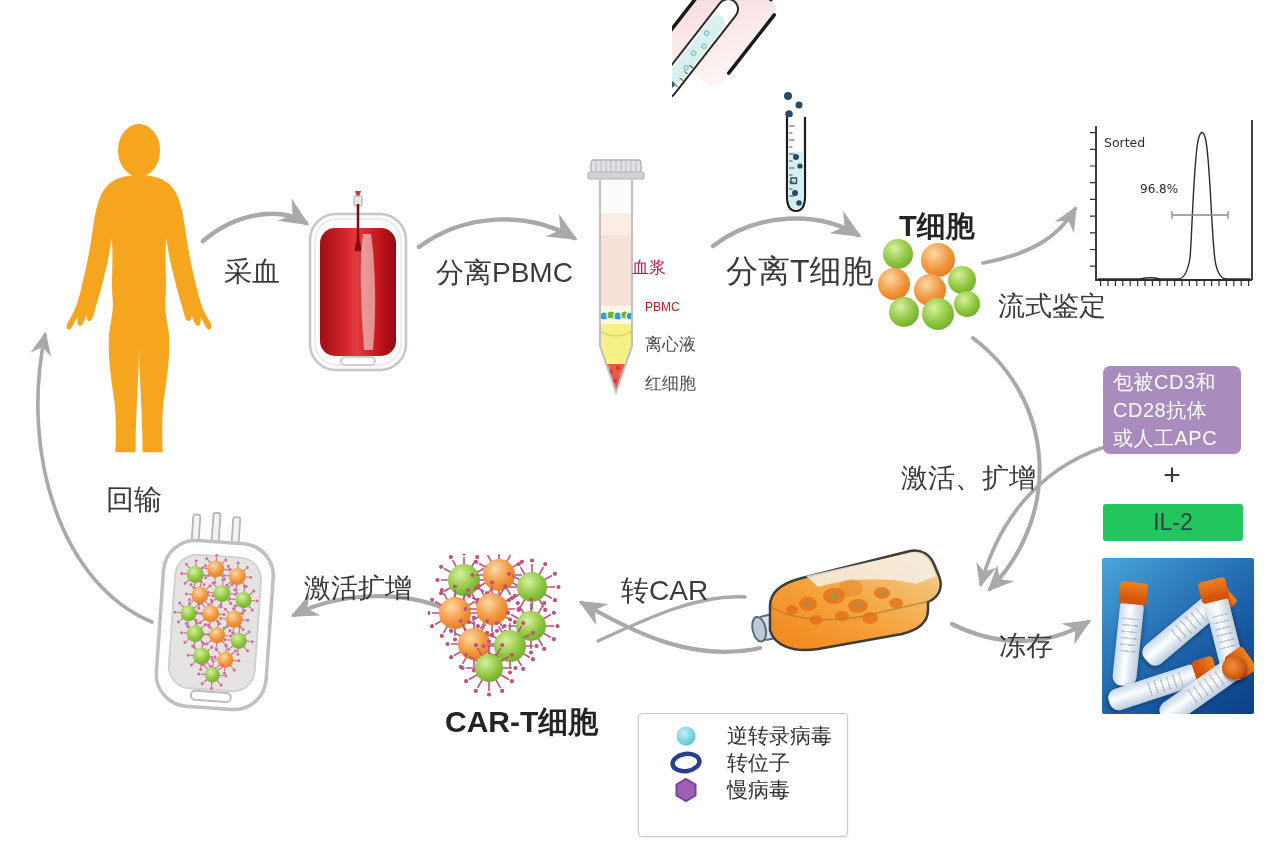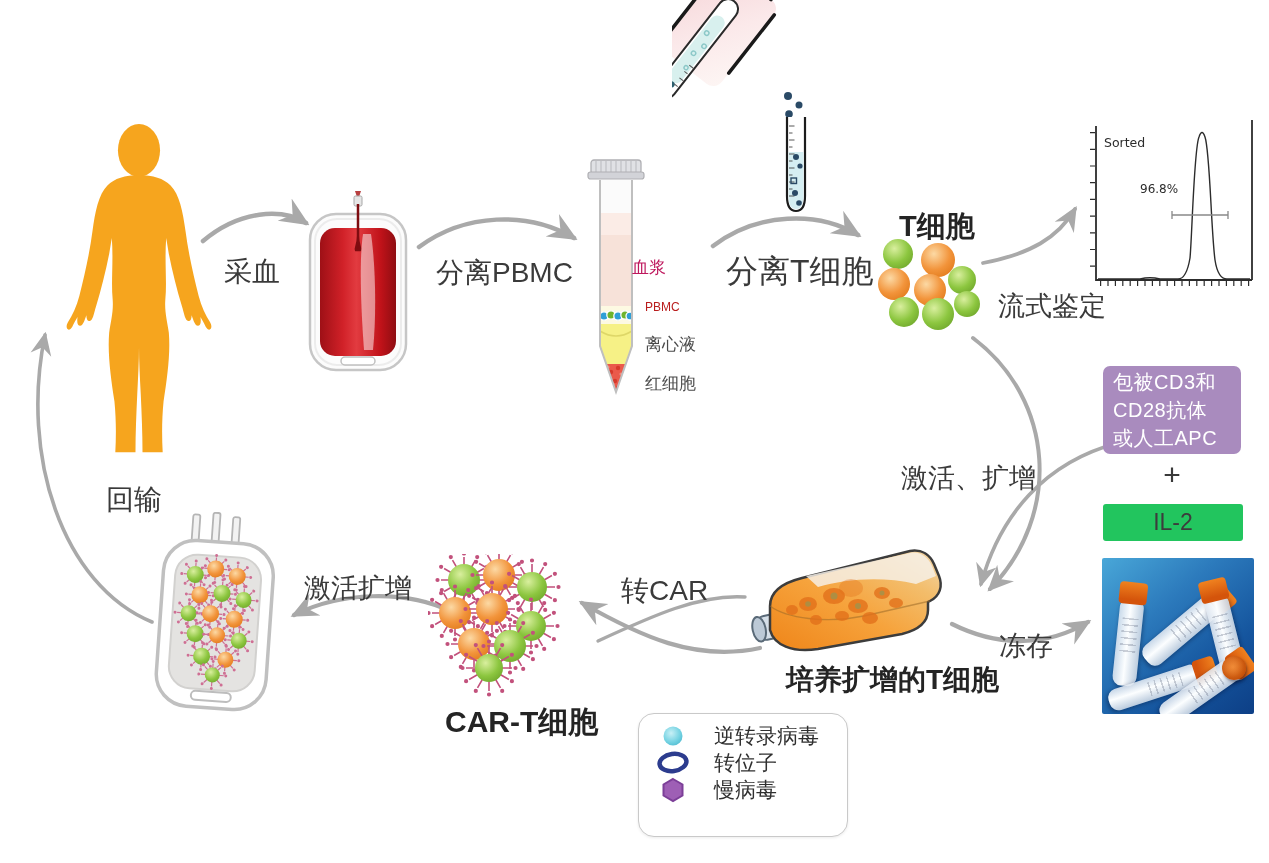--- a/index.html
+++ b/index.html
@@ -14,22 +14,22 @@
           border-radius:7px;color:#fff;font-size:20px;line-height:28px;font-weight:500;
           display:flex;flex-direction:column;justify-content:center;padding-left:10px;
           box-sizing:border-box;letter-spacing:.5px;z-index:3;}
   .plus{position:absolute;left:1103px;top:458px;width:138px;text-align:center;font-size:30px;
         color:#3a3a3a;font-weight:500;z-index:3;}
   .il2-box{position:absolute;left:1103px;top:504px;width:140px;height:37px;background:#22c55e;
            border-radius:3px;color:#3c3c3c;font-size:23px;font-weight:500;display:flex;
            align-items:center;justify-content:center;z-index:3;}
   
   .legend{position:absolute;left:638px;top:713px;width:210px;height:124px;background:#fff;
-          border:1.5px solid #c9c9c9;border-radius:16px;box-shadow:0 1px 3px rgba(0,0,0,.08);
-          box-sizing:border-box;padding:8px 0 0 3px;z-index:3;}
+          border:1.5px solid #c9c9c9;border-radius:4px;box-shadow:0 1px 3px rgba(0,0,0,.08);
+          box-sizing:border-box;padding:8px 0 0 16px;z-index:3;}
   .legend-row{display:flex;align-items:center;height:27px;}
   .legend-icon{width:62px;display:flex;justify-content:center;flex:none;}
   .legend-label{font-size:21px;color:#2f2f2f;margin-left:10px;font-weight:500;}
   
   .cryo{position:absolute;left:1102px;top:558px;width:152px;height:156px;border-radius:2px;
         background:linear-gradient(140deg,#49a7d8 0%,#2c7abc 35%,#15559e 70%,#0d3f86 100%);
         overflow:hidden;z-index:2;}
   .vial{position:absolute;width:24px;height:84px;border-radius:5px 5px 9px 9px;
         background:linear-gradient(90deg,rgba(222,230,240,.88),#fcfeff 45%,rgba(200,212,226,.92));
         box-shadow:1px 2px 4px rgba(0,10,40,.4);}
@@ -68,21 +68,20 @@
     </g>
   </svg>
 
   <div class="lbl" style="left:224px;top:253px;font-size:28px;">采血</div>
   <div class="lbl" style="left:436px;top:254px;font-size:28px;">分离PBMC</div>
   <div class="lbl" style="left:726px;top:250px;font-size:32px;">分离T细胞</div>
   <div class="lbl bold" style="left:899px;top:207px;font-size:29px;">T细胞</div>
   <div class="lbl" style="left:998px;top:288px;font-size:27px;">流式鉴定</div>
   <div class="lbl" style="left:901px;top:452px;font-size:27px;margin-top:8px;">激活、扩增</div>
   <div class="lbl" style="left:999px;top:628px;font-size:27px;">冻存</div>
-  <div class="lbl bold" style="left:786px;top:661px;font-size:28px;">培养扩增的T细胞</div>
   <div class="lbl" style="left:621px;top:572px;font-size:28px;">转CAR</div>
   <div class="lbl bold" style="left:445px;top:689px;font-size:30px;margin-top:13px;">CAR-T细胞</div>
   <div class="lbl" style="left:304px;top:570px;font-size:27px;">激活扩增</div>
   <div class="lbl" style="left:58px;top:481px;font-size:28px;margin-left:48px;">回输</div>
 
   <div class="lbl" style="left:632px;top:256px;font-size:17px;color:#be185d;">血浆</div>
   <div class="lbl" style="left:645px;top:300px;font-size:12px;color:#b91c1c;">PBMC</div>
   <div class="lbl" style="left:645px;top:333px;font-size:17px;color:#4a4a4a;">离心液</div>
   <div class="lbl" style="left:645px;top:372px;font-size:17px;color:#4a4a4a;">红细胞</div>
 

